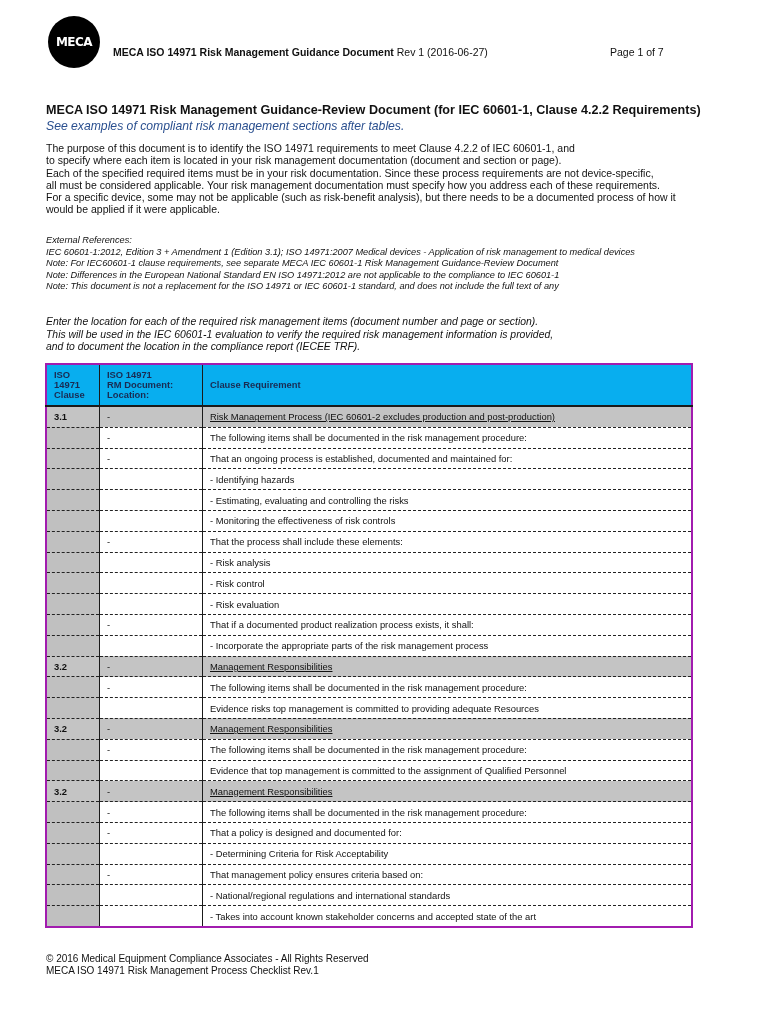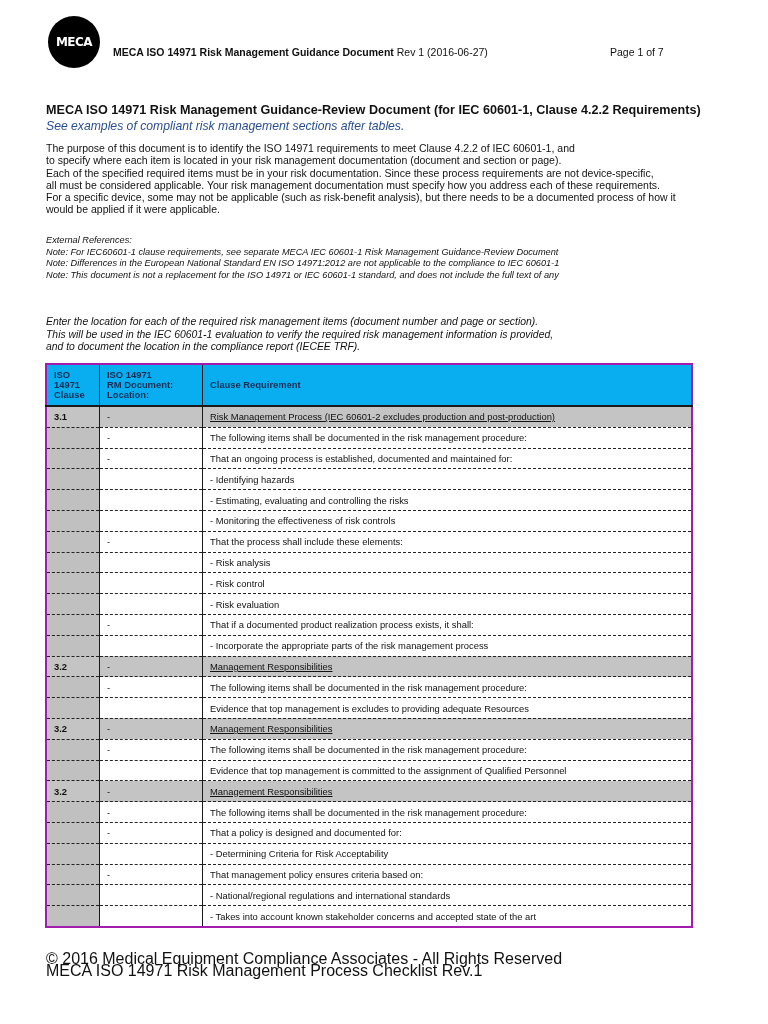--- a/index.html
+++ b/index.html
@@ -59,21 +59,21 @@
     white-space: nowrap;
   }
   table.req td.c1 { width: 38px; background: #c0c0c0; font-weight: bold; }
   table.req td.c2 { width: 88px; }
   table.req tr.section td { background: #c4c4c4; }
   table.req tr.section td.c3 span { text-decoration: underline; }
   table.req th.c1 { width: 38px; }
   table.req th.c2 { width: 88px; }
 
   .footer {
-    position: absolute; left: 46px; top: 953px; font-size: 16px; line-height: 11.5px;
+    position: absolute; left: 46px; top: 953px; font-size: 10px; line-height: 11.5px;
   }
 </style>
 </head>
 <body>
 
 <div class="logo">
   <span>MECA</span>
 </div>
 <div class="hdr-title"><b>MECA ISO 14971 Risk Management Guidance Document</b><span> Rev 1 (2016-06-27)</span></div>
 <div class="hdr-page">Page 1 of 7</div>
@@ -84,20 +84,21 @@
 <div class="intro" id="intro">
     <div>The purpose of this document is to identify the ISO 14971 requirements to meet Clause 4.2.2 of IEC 60601-1, and</div>
     <div>to specify where each item is located  in your risk management documentation (document and section or page).</div>
     <div>Each of the specified required items must be in your risk documentation. Since these process requirements are not device-specific,</div>
     <div>all must be considered applicable. Your risk management documentation must specify how you address each of these requirements.</div>
     <div>For a specific device, some may not be applicable (such as risk-benefit analysis), but there needs to be a documented process of how it</div>
     <div>would be applied if it were applicable.</div>
   </div>
 <div class="refs" id="refs">
     <div>External References:</div>
+    <div>IEC 60601-1:2012, Edition 3 + Amendment 1 (Edition 3.1);  ISO 14971:2007 Medical devices - Application of risk management to medical devices</div>
     <div>Note: For IEC60601-1 clause requirements, see separate MECA IEC 60601-1 Risk Management Guidance-Review Document</div>
     <div>Note: Differences in the European National Standard EN ISO 14971:2012 are not applicable to the compliance to IEC 60601-1</div>
     <div>Note: This document is not a replacement for the ISO 14971 or IEC 60601-1 standard, and does not include the full text of any</div>
   </div>
 <div class="enter" id="enter">
     <div>Enter the location for each of the required risk management items (document number and page or section).</div>
     <div>This will be used in the IEC 60601-1 evaluation to verify the required risk management information is provided,</div>
     <div>and to document the location in the compliance report (IECEE TRF).</div>
   </div>
 
@@ -184,21 +185,21 @@
         <td class="c3"><span>Management Responsibilities</span></td>
       </tr>
       <tr>
         <td class="c1"></td>
         <td class="c2">-</td>
         <td class="c3"><span>The following items shall be documented in the risk management procedure:</span></td>
       </tr>
       <tr>
         <td class="c1"></td>
         <td class="c2"></td>
-        <td class="c3"><span>Evidence that top management is excludes to providing adequate Resources</span></td>
+        <td class="c3"><span>Evidence risks top management is committed to providing adequate Resources</span></td>
       </tr>
       <tr class="section">
         <td class="c1">3.2</td>
         <td class="c2">-</td>
         <td class="c3"><span>Management Responsibilities</span></td>
       </tr>
       <tr>
         <td class="c1"></td>
         <td class="c2">-</td>
         <td class="c3"><span>The following items shall be documented in the risk management procedure:</span></td>

